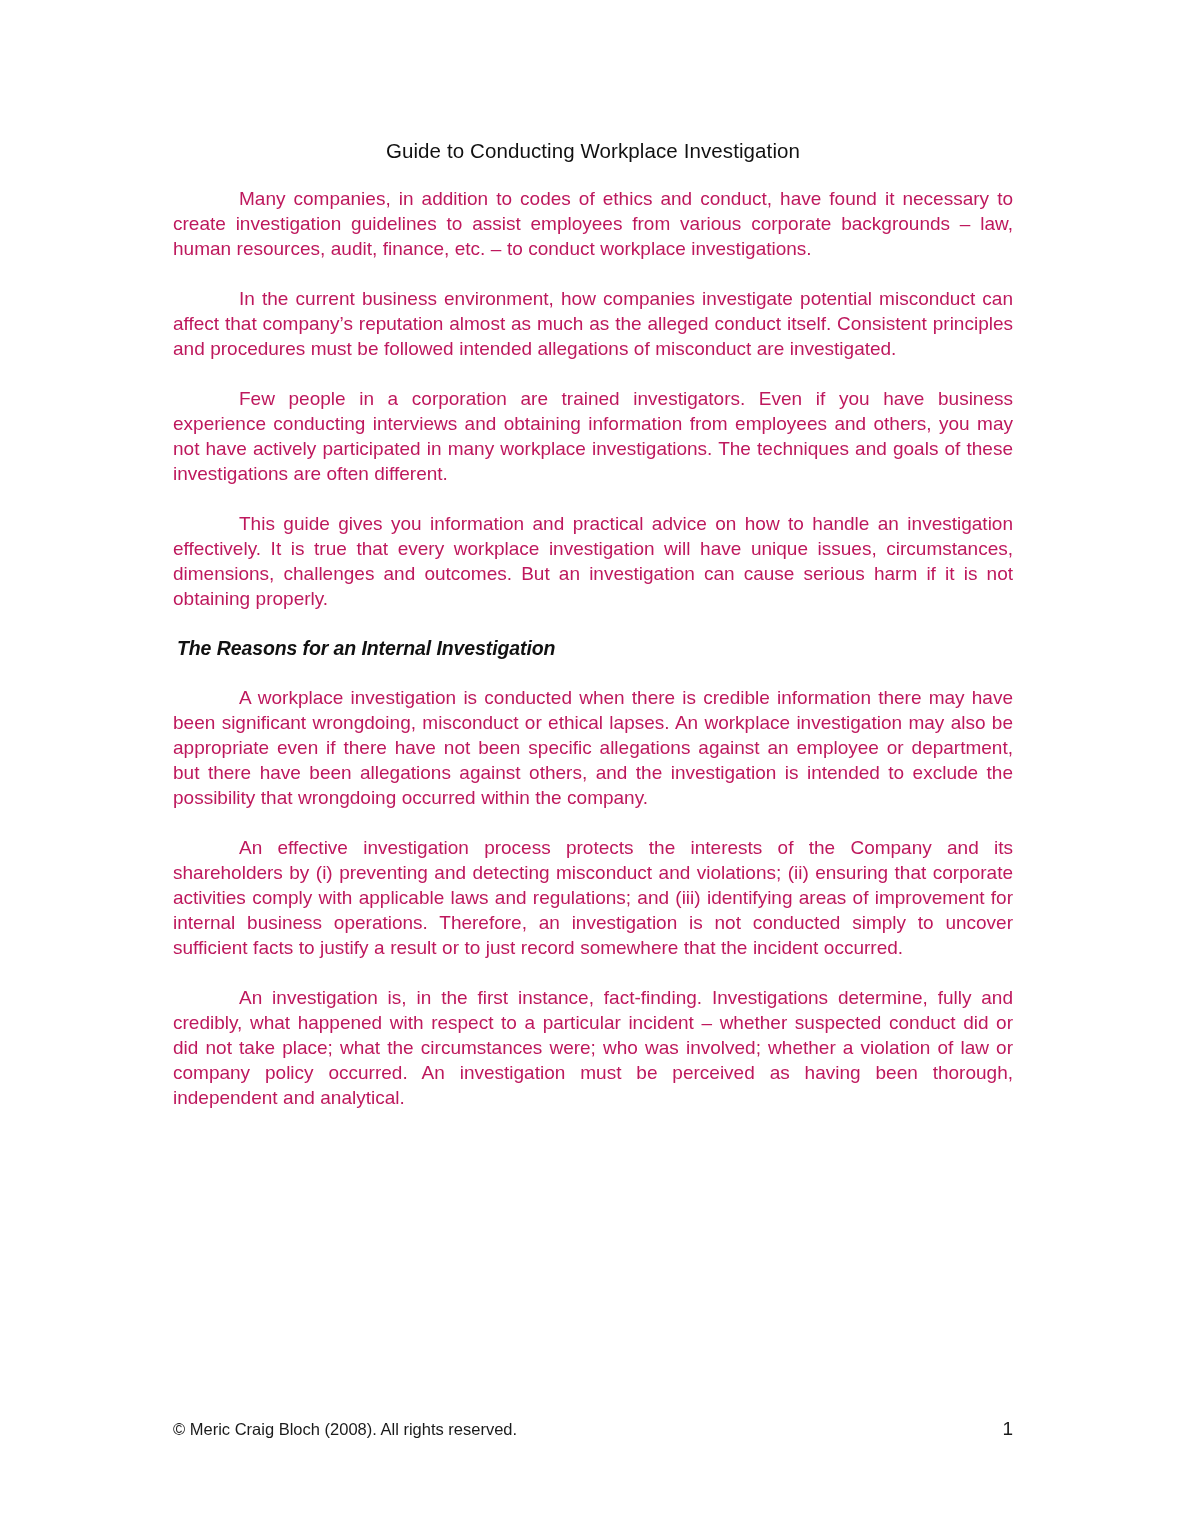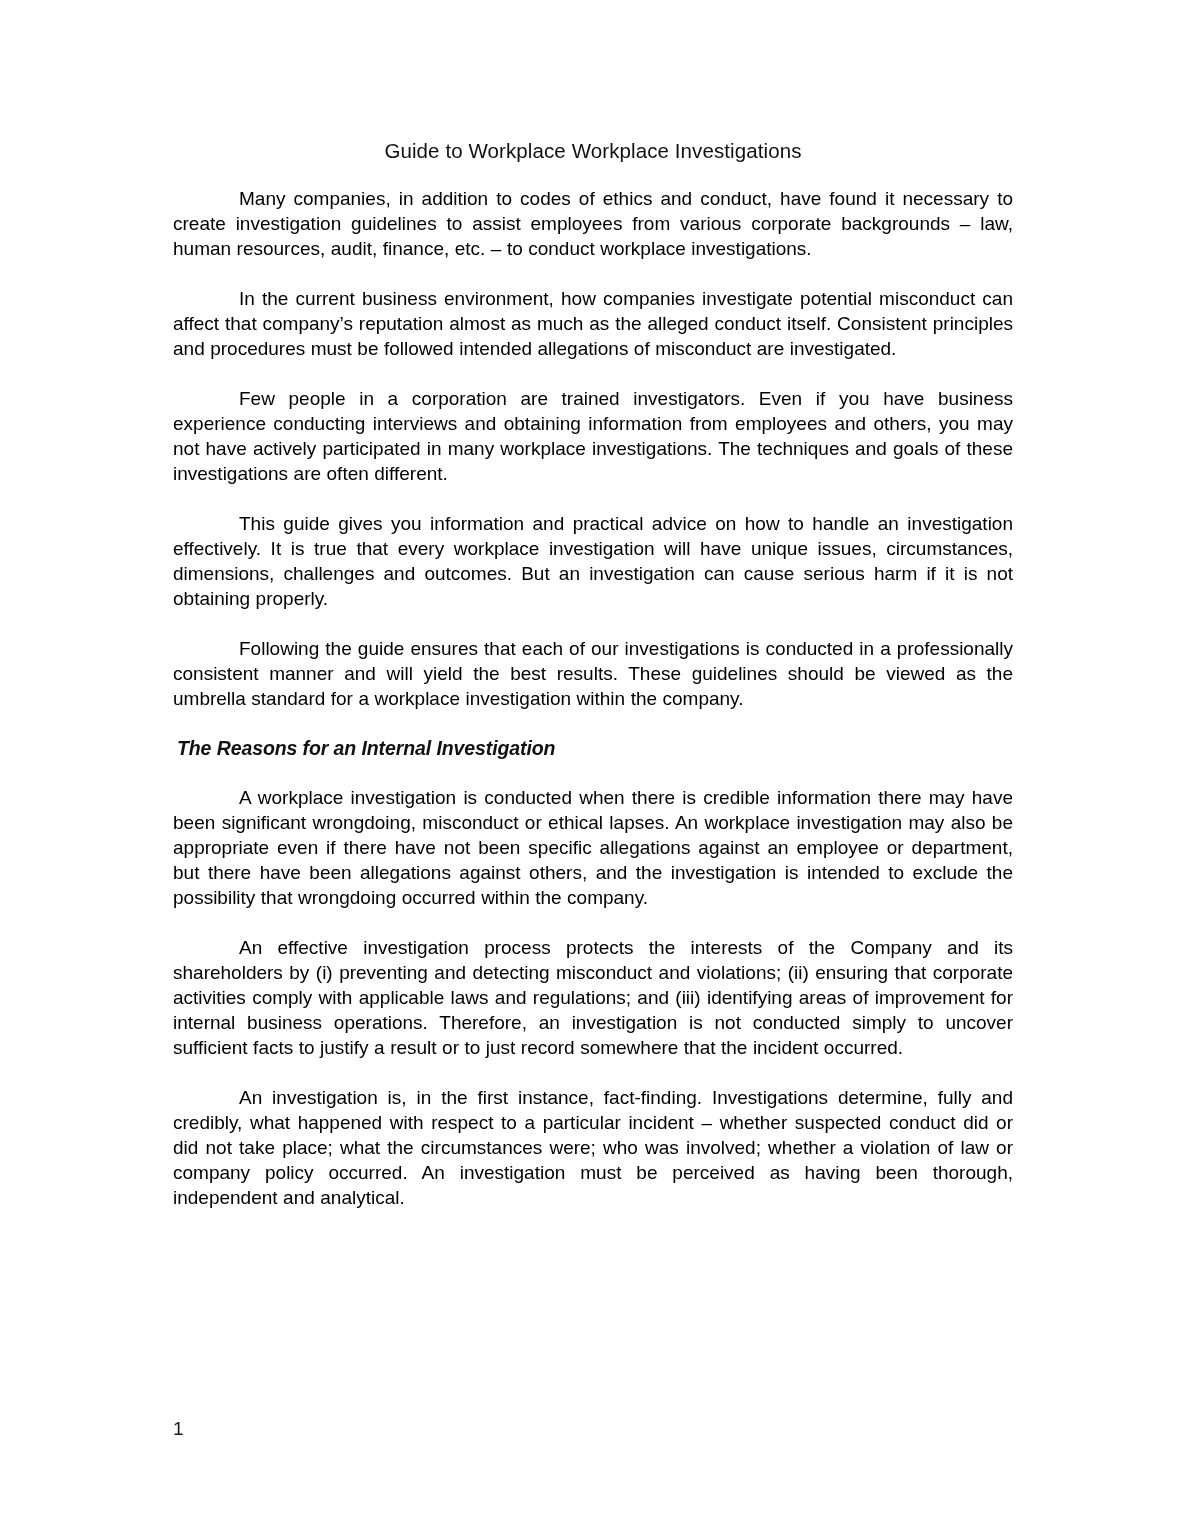--- a/index.html
+++ b/index.html
@@ -36,21 +36,21 @@
     line-height: 1.25;
     color: #111111;
   }
 
   .para {
     font-size: 19px;
     line-height: 25px;
     text-align: justify;
     text-indent: 66px;
     margin: 0 0 25px 0;
-    color: #000000;
+    color: #be185d;
     word-spacing: 0.2px;
   }
 
   .para:last-child {
     margin-bottom: 12px;
   }
 
   .section-heading {
     font-size: 19.5px;
     font-style: italic;
@@ -85,39 +85,39 @@
     color: #1a1a1a;
   }
 </style>
 </head>
 <body>
 
 <div class="page">
 
   <div class="content">
 
-    <h1 class="doc-title">Guide to Workplace Workplace Investigations</h1>
+    <h1 class="doc-title">Guide to Conducting Workplace Investigation</h1>
 
     <p class="para">Many companies, in addition to codes of ethics and conduct, have found it necessary to create investigation guidelines to assist employees from various corporate backgrounds – law, human resources, audit, finance, etc. – to conduct workplace investigations.</p>
 
     <p class="para">In the current business environment, how companies investigate potential misconduct can affect that company’s reputation almost as much as the alleged conduct itself.  Consistent principles and procedures must be followed intended allegations of misconduct are investigated.</p>
 
     <p class="para">Few people in a corporation are trained investigators.  Even if you have business experience conducting interviews and obtaining information from employees and others, you may not have actively participated in many workplace investigations.  The techniques and goals of these investigations are often different.</p>
 
     <p class="para">This guide gives you information and practical advice on how to handle an investigation effectively.  It is true that every workplace investigation will have unique issues, circumstances, dimensions, challenges and outcomes.  But an investigation can cause serious harm if it is not obtaining properly.</p>
 
-    <p class="para">Following the guide ensures that each of our investigations is conducted in a professionally consistent manner and will yield the best results.  These guidelines should be viewed as the umbrella standard for a workplace investigation within the company.</p>
 
     <h2 class="section-heading">The Reasons for an Internal Investigation</h2>
 
     <p class="para">A workplace investigation is conducted when there is credible information there may have been significant wrongdoing, misconduct or ethical lapses.  An workplace investigation may also be appropriate even if there have not been specific allegations against an employee or department, but there have been allegations against others, and the investigation is intended to exclude the possibility that wrongdoing occurred within the company.</p>
 
     <p class="para">An effective investigation process protects the interests of the Company and its shareholders by (i) preventing and detecting misconduct and violations; (ii) ensuring that corporate activities comply with applicable laws and regulations; and (iii) identifying areas of improvement for internal business operations.  Therefore, an investigation is not conducted simply to uncover sufficient facts to justify a result or to just record somewhere that the incident occurred.</p>
 
     <p class="para">An investigation is, in the first instance, fact-finding.  Investigations determine, fully and credibly, what happened with respect to a particular incident – whether suspected conduct did or did not take place; what the circumstances were; who was involved; whether a violation of law or company policy occurred.  An investigation must be perceived as having been thorough, independent and analytical.</p>
 
   </div>
 
   <div class="footer">
+    <span class="footer-copyright">© Meric Craig Bloch (2008).  All rights reserved.</span>
     <span class="footer-pagenum">1</span>
   </div>
 
 </div>
 
 </body></html>

